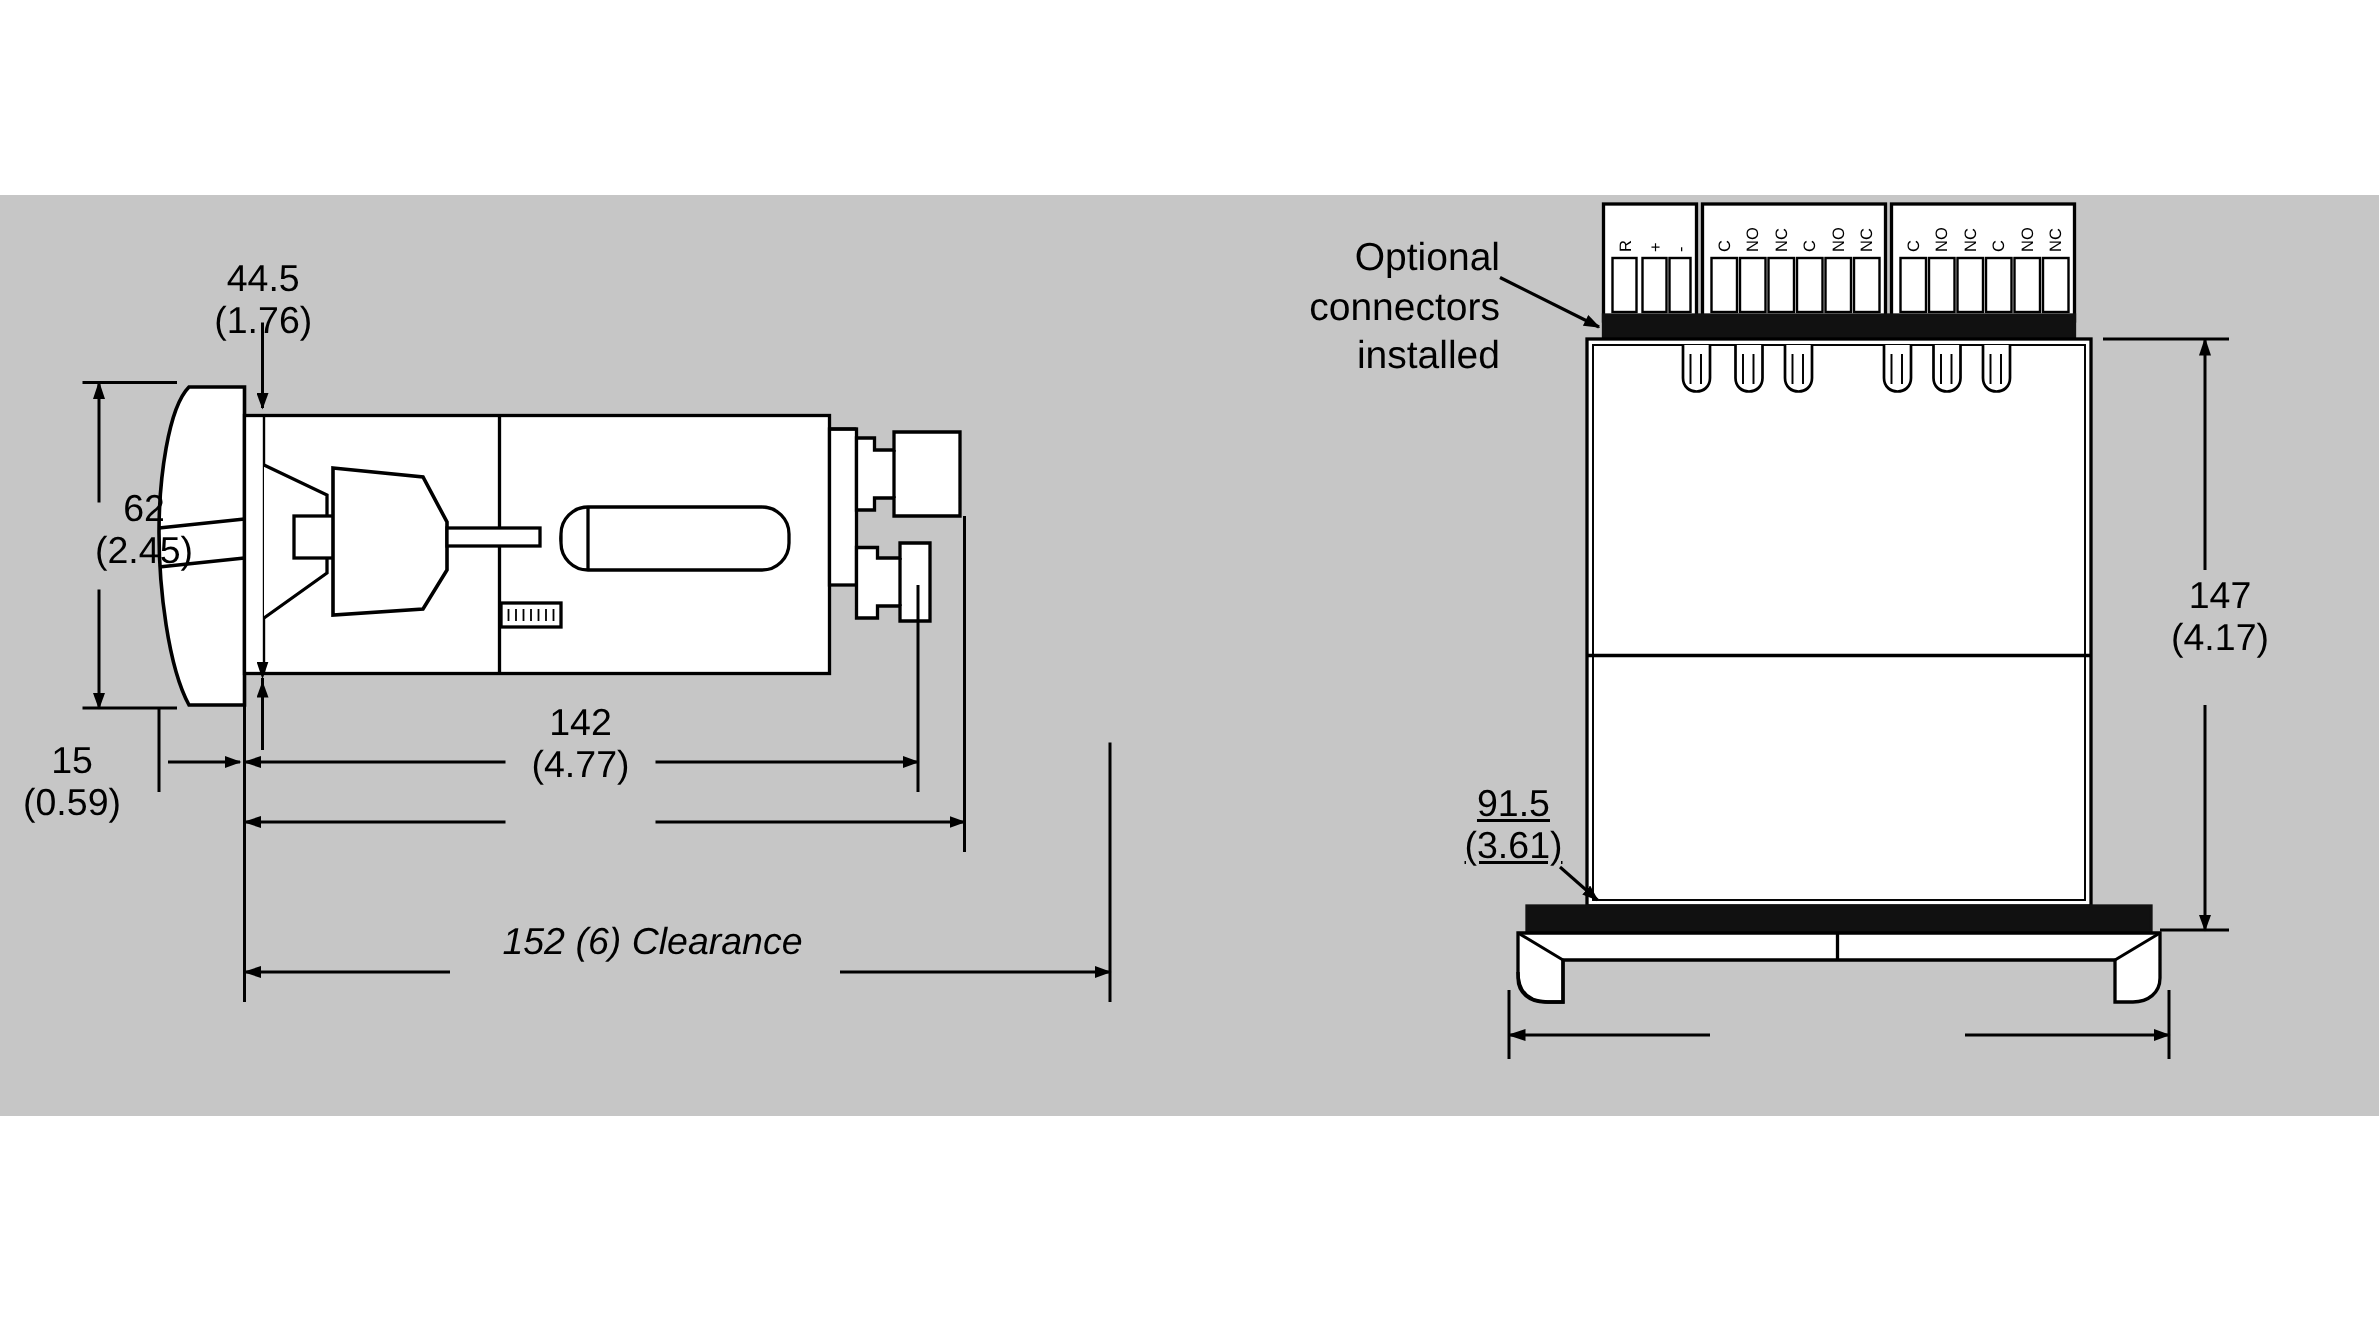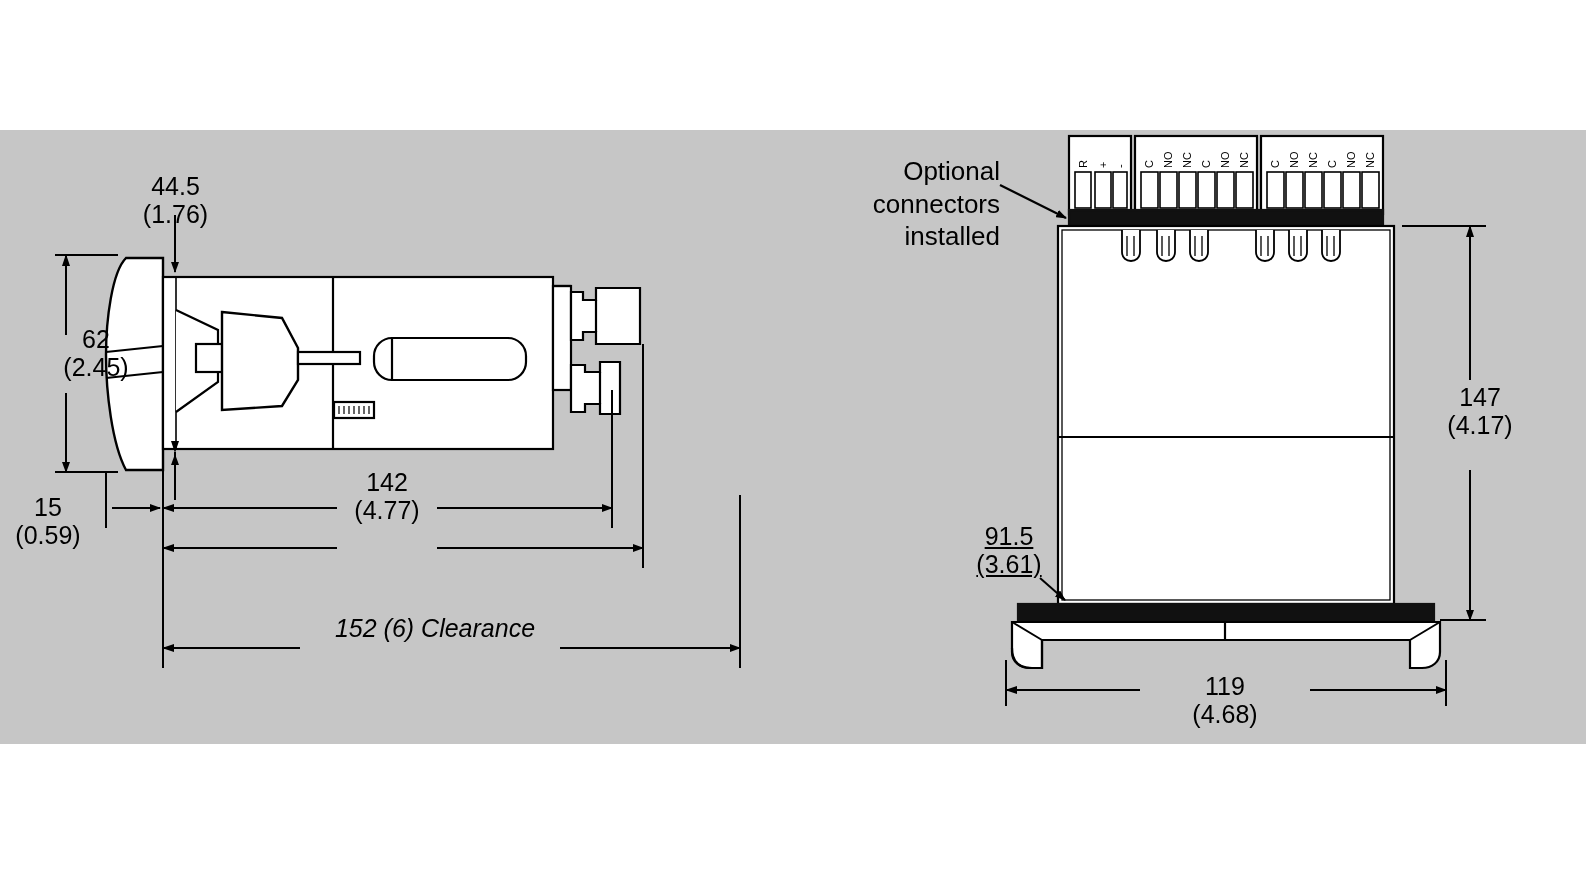--- a/index.html
+++ b/index.html
@@ -275,14 +275,13 @@
 
 
   <div class="lbl" style="left:275px; top:614px; width:320px;font-style:italic;"><span>152 (6) Clearance</span></div>
 
   <div class="lbl note" style="left:800px; top:155px; width:200px;"><span>Optional</span><br><span>connectors</span><br><span>installed</span></div>
 
   <div class="lbl" style="left:1420px; top:383px; width:120px;"><span>147</span><br><span>(4.17)</span></div>
 
   <div class="lbl" style="left:950px; top:522px; width:118px;text-decoration:underline;"><span>91.5</span><br><span>(3.61)</span></div>
 
-  <div class="lbl" style="left:1162px; top:672px; width:126px;"><span>119</span><br><span>(4.68)</span></div>
 </div>
 
 </body></html>

